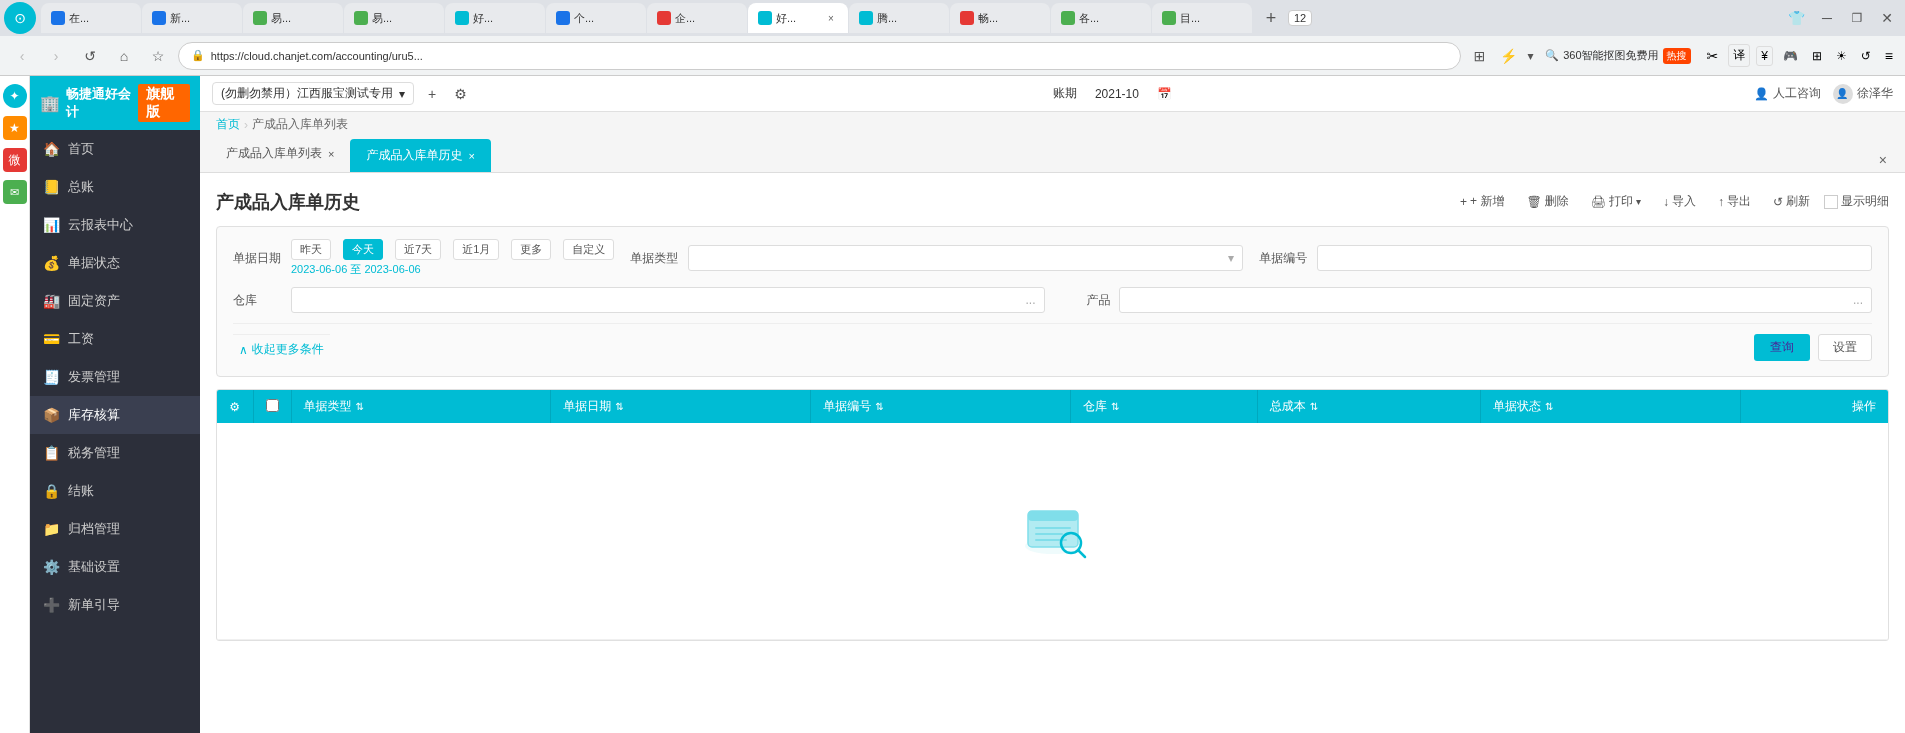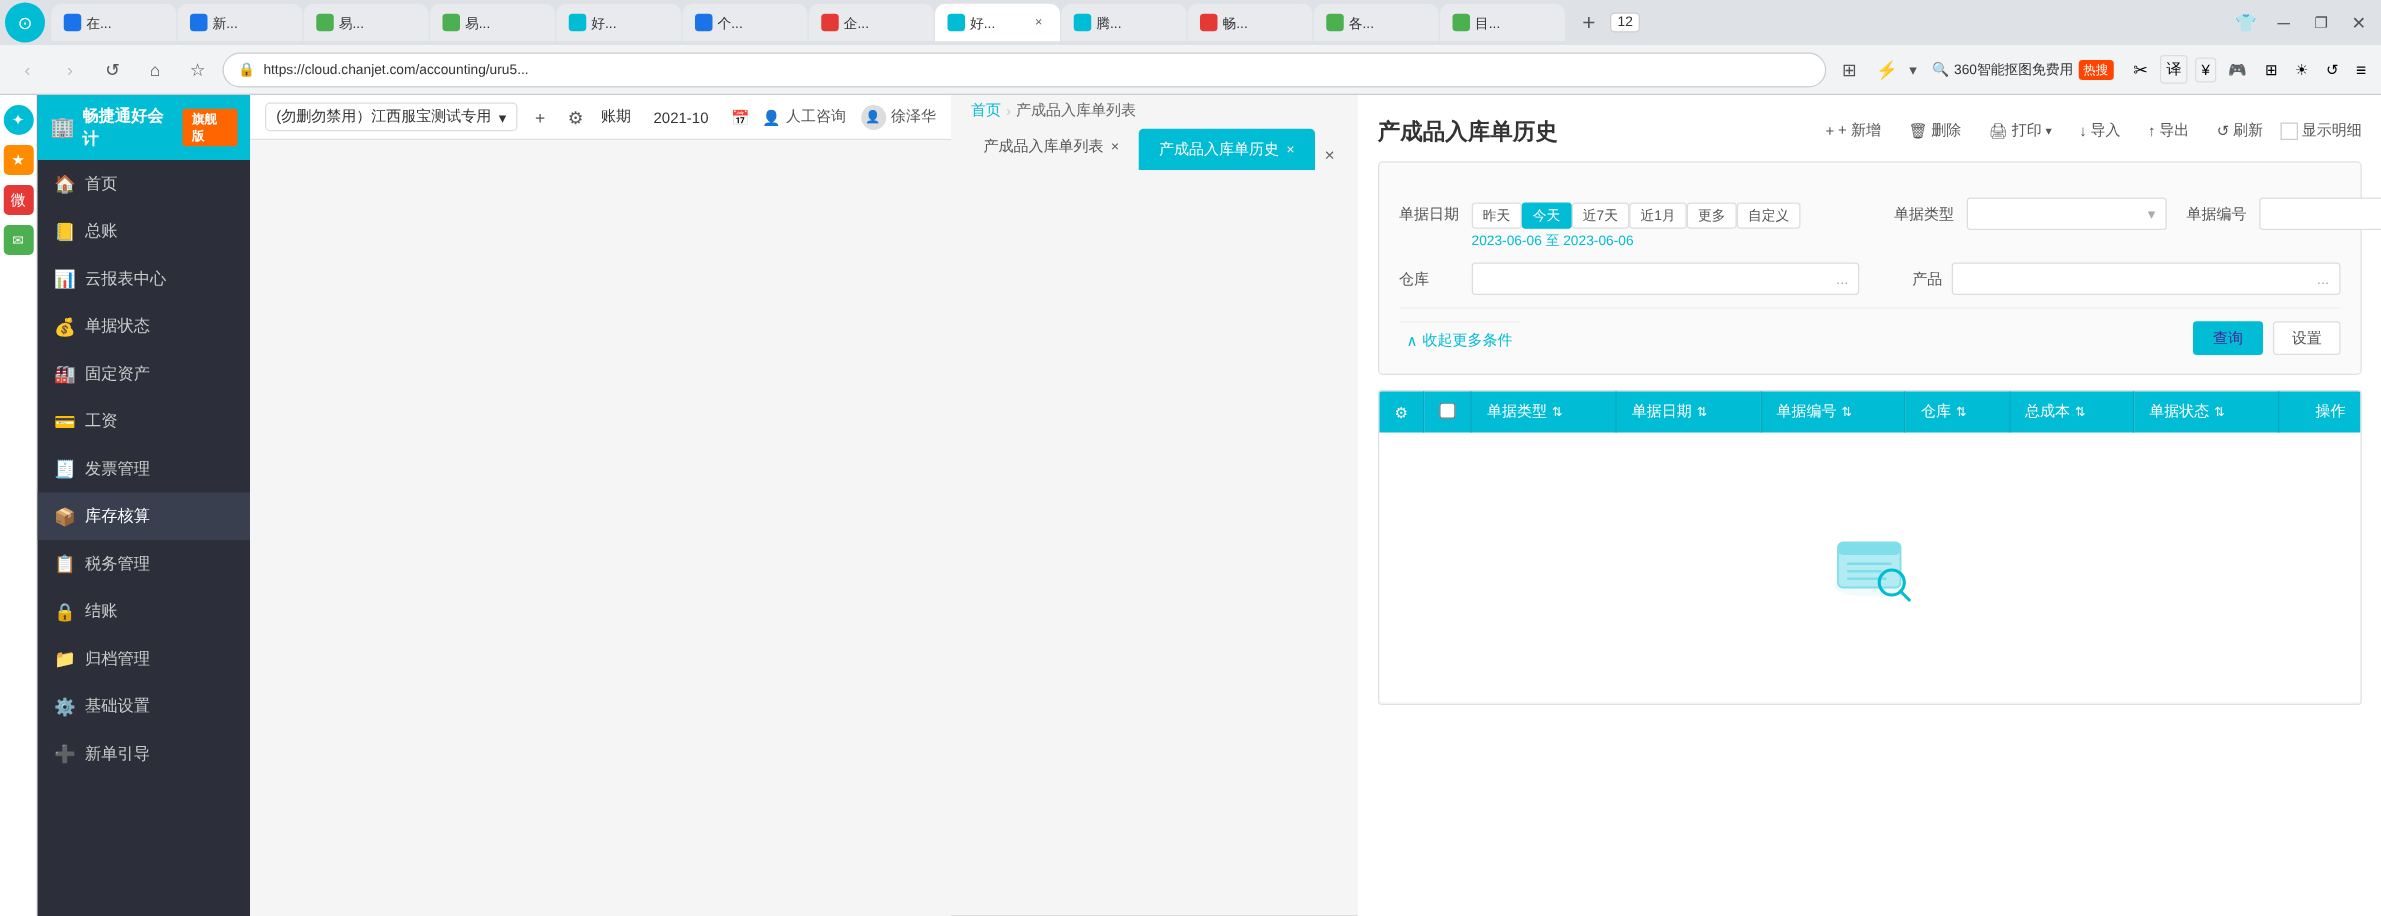--- a/index.html
+++ b/index.html
@@ -27,48 +27,48 @@
 
     
     .main-area { display: flex; flex: 1; overflow: hidden; }
 
     
     .icon-bar { width: 30px; background: #fff; display: flex; flex-direction: column; align-items: center; padding: 8px 0; gap: 8px; border-right: 1px solid #e0e0e0; }
 
     
     .sidebar { width: 170px; background: #2c2f3a; display: flex; flex-direction: column; }
     .sidebar-header { background: #00bcd4; padding: 8px 10px; display: flex; align-items: center; gap: 6px; color: #fff; font-size: 13px; font-weight: bold; }
-    .sidebar-header .sub { font-size: 10px; background: #ff6600; padding: 1px 8px; border-radius: 2px; margin-left: auto; }
+    .sidebar-header .sub { font-size: 14px; background: #ff6600; padding: 1px 8px; border-radius: 2px; margin-left: auto; }
     .sidebar-nav { flex: 1; overflow-y: auto; }
     .sidebar-item { display: flex; align-items: center; gap: 8px; padding: 10px 14px; color: #ccc; cursor: pointer; font-size: 13px; }
     .sidebar-item.active { background: #3a3f50; color: #fff; }
     .sidebar-item .s-icon { width: 16px; height: 16px; display: flex; align-items: center; justify-content: center; font-size: 14px; }
 
     
-    .content-area { flex: 1; background: #f5f5f5; display: flex; overflow: hidden; }
+    .content-area { flex: 1; background: #f5f5f5; display: flex; flex-direction: column; overflow: hidden; }
 
     
     .content-topbar { background: #fff; border-bottom: 1px solid #e0e0e0; display: flex; align-items: center; padding: 0 12px; height: 36px; gap: 10px; }
     .company-select { display: flex; align-items: center; gap: 6px; font-size: 12px; color: #333; cursor: pointer; border: 1px solid #ddd; border-radius: 4px; padding: 2px 8px; }
     .period-info { display: flex; align-items: center; gap: 18px; font-size: 12px; color: #333; margin-left: auto; }
     .avatar { width: 20px; height: 20px; background: #ddd; border-radius: 50%; display: flex; align-items: center; justify-content: center; font-size: 10px; }
     .page-tab { padding: 8px 16px; font-size: 12px; color: #555; cursor: pointer; border-bottom: 2px solid transparent; display: flex; align-items: center; gap: 6px; }
     .page-tab.active { background: #00bcd4; color: #fff; border-bottom: none; border-radius: 4px 4px 0 0; }
     .page-tab-close { font-size: 11px; cursor: pointer; }
 
     
     .page-content { flex: 1; overflow-y: auto; padding: 16px; background: #fff; margin: 0; }
 
     
     .search-panel { border: 1px solid #e0e0e0; border-radius: 4px; padding: 12px 16px; margin-bottom: 12px; background: #fafafa; }
     .search-row { display: flex; align-items: center; gap: 16px; margin-bottom: 10px; }
     .search-field { display: flex; align-items: center; gap: 8px; flex: 1; }
     .search-label { font-size: 12px; color: #555; white-space: nowrap; min-width: 50px; }
     .search-input { flex: 1; border: 1px solid #ddd; border-radius: 3px; padding: 4px 8px; font-size: 12px; height: 26px; }
-    .date-range-btns { display: flex; gap: 0; align-items: center; margin-top: 20px; }
+    .date-range-btns { display: flex; gap: 12px; align-items: center; }
     .date-btn { padding: 2px 8px; font-size: 11px; border: 1px solid #ddd; border-radius: 3px; cursor: pointer; color: #555; background: #fff; }
     .date-btn.active { background: #00bcd4; color: #fff; border-color: #00bcd4; }
     .select-field { flex: 1; border: 1px solid #ddd; border-radius: 3px; padding: 4px 8px; font-size: 12px; height: 26px; display: flex; align-items: center; justify-content: space-between; cursor: pointer; background: #fff; }
     .btn-query { background: #00bcd4; color: #4c1d95; border: none; border-radius: 3px; padding: 5px 16px; font-size: 12px; cursor: pointer; }
     .btn-setting { background: #fff; color: #555; border: 1px solid #ddd; border-radius: 3px; padding: 4px 14px; font-size: 12px; cursor: pointer; }
 
     
     .data-table { width: 100%; border-collapse: collapse; }
     .table-header { background: #00bcd4; color: #fff; }
     .table-header th { padding: 8px 12px; font-size: 12px; font-weight: normal; text-align: left; border-right: 1px solid #00a8be; cursor: pointer; white-space: nowrap; }

